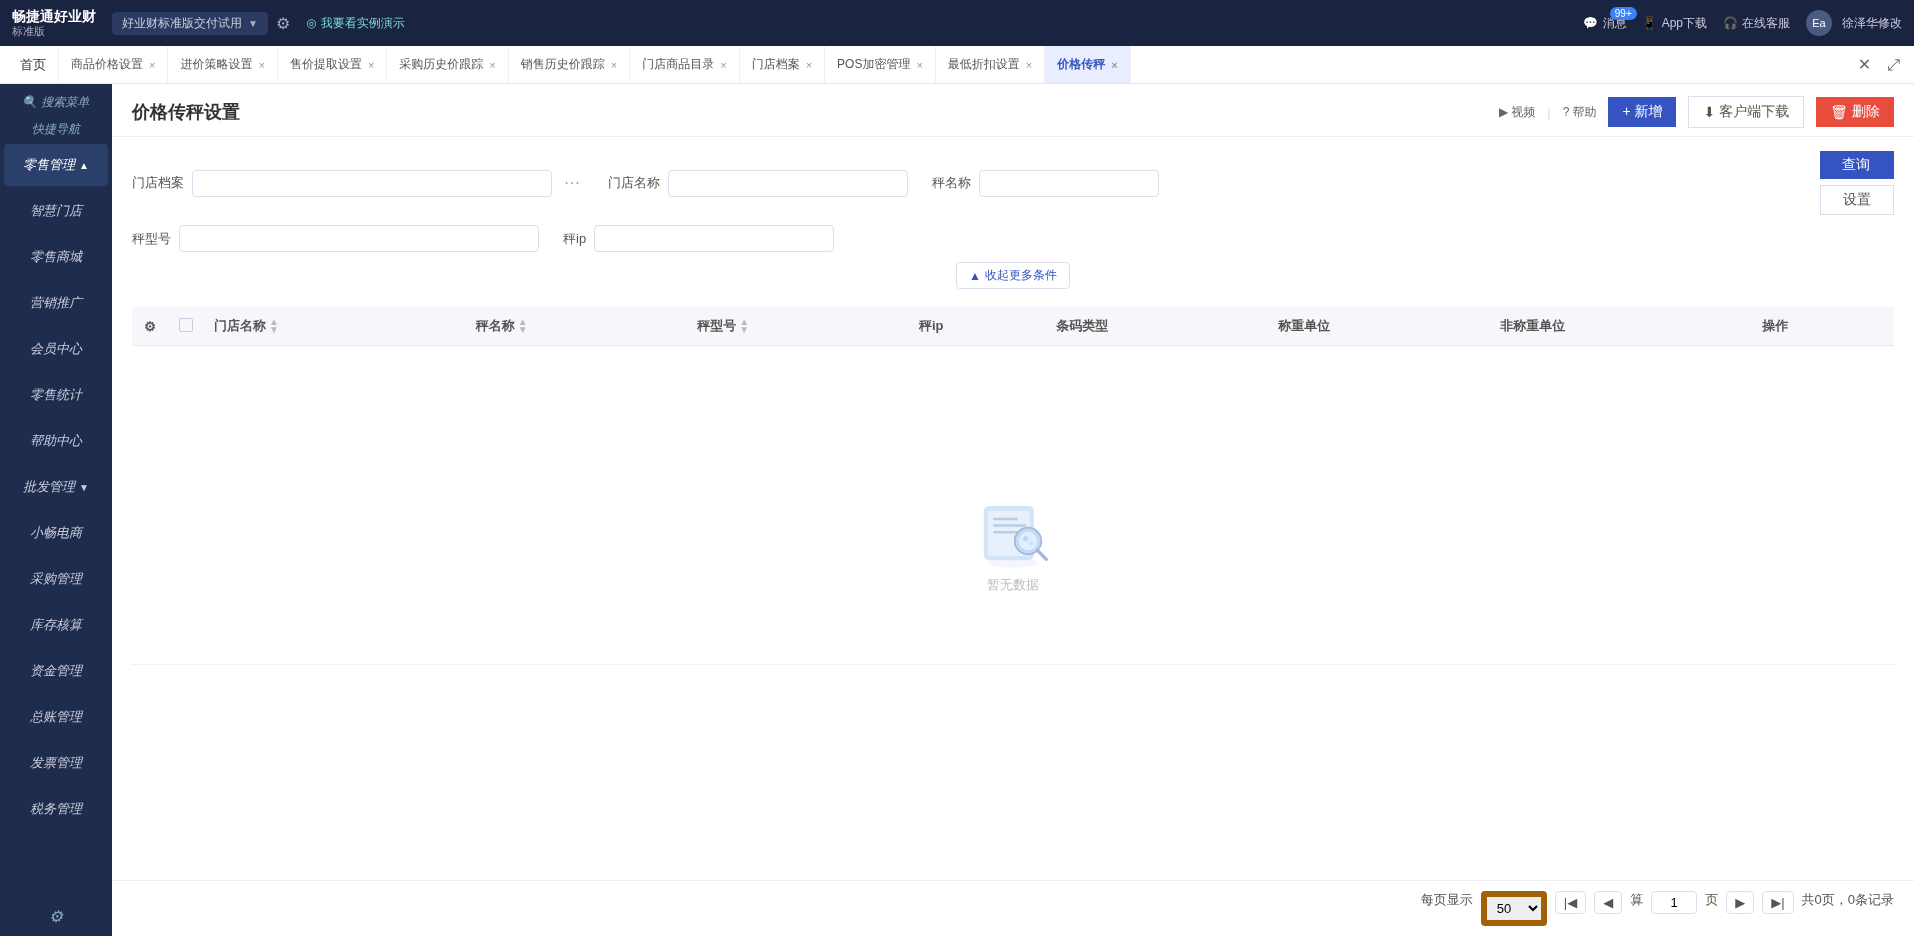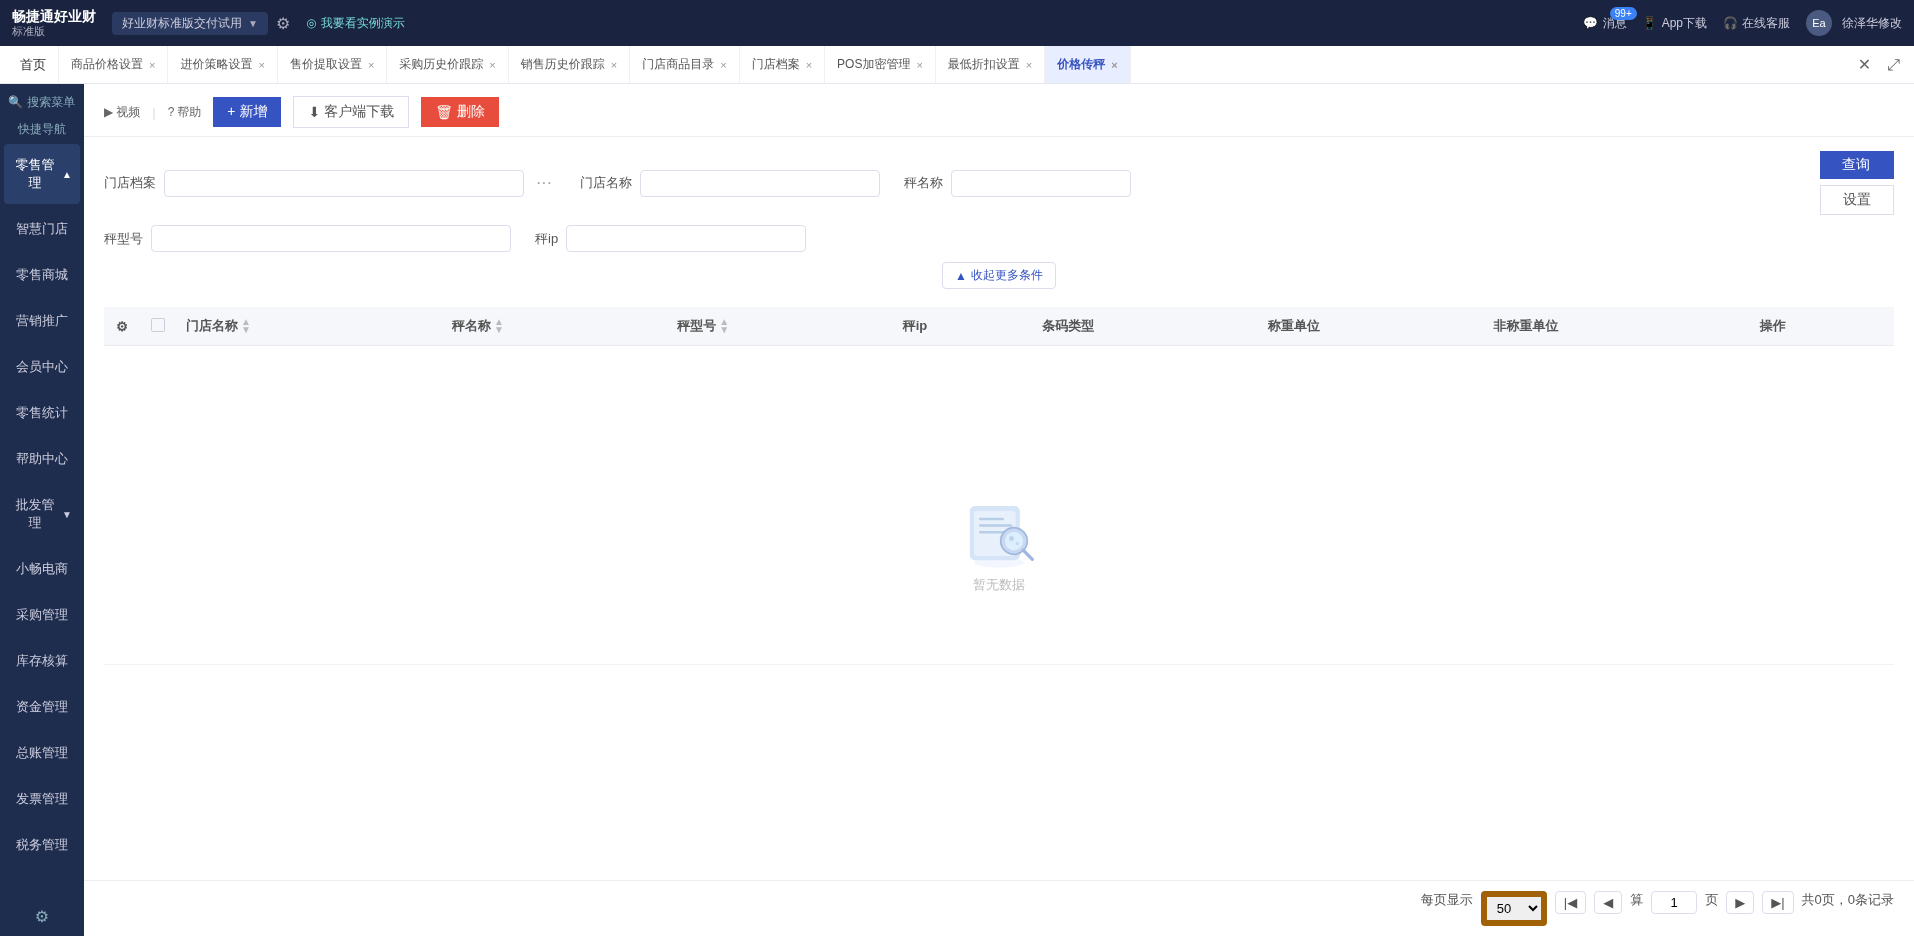--- a/index.html
+++ b/index.html
@@ -27,21 +27,21 @@
     .tab-item:first-child { font-size: 13px; color: #333; font-weight: normal; }
     .tab-item.active { background: #e8eeff; color: #3554c1; font-weight: bold; }
     .tab-item .close-icon { font-size: 11px; color: #999; margin-left: 2px; }
     .tab-bar-end { display: flex; align-items: center; margin-left: auto; gap: 4px; }
     .tab-bar-end-btn { font-size: 16px; color: #666; cursor: pointer; padding: 2px 6px; }
 
     
     .main-layout { display: flex; flex: 1; overflow: hidden; }
 
     
-    .sidebar { width: 84px; background: #1e2d4e; color: #fff; display: flex; flex-direction: column; flex-shrink: 0; overflow-y: auto; }
+    .sidebar { width: 112px; background: #1e2d4e; color: #fff; display: flex; flex-direction: column; flex-shrink: 0; overflow-y: auto; font-style: italic; }
     .sidebar-search { padding: 10px 8px 6px; font-size: 12px; color: #8ab; text-align: center; cursor: pointer; }
     .sidebar-nav { padding: 4px 8px; font-size: 12px; color: #8ab; text-align: center; cursor: pointer; }
     .sidebar-item { padding: 12px 8px; font-size: 13px; color: #ccd; text-align: center; cursor: pointer; border-radius: 4px; margin: 2px 4px; }
     .sidebar-item.active { color: #fff; background: #2a3f6a; }
     .sidebar-item.has-arrow { display: flex; align-items: center; justify-content: center; gap: 4px; }
     .sidebar-arrow { font-size: 10px; }
     .sidebar-bottom { margin-top: auto; padding: 10px; text-align: center; }
     .sidebar-gear { color: #8ab; font-size: 16px; cursor: pointer; }
 
     
@@ -245,20 +245,21 @@
       <span>税务管理</span>
     </div>
     <div class="sidebar-bottom">
       <span class="sidebar-gear">⚙</span>
     </div>
   </div>
 
   <div class="content">
 
     <div class="page-header">
+      <span class="page-title">价格传秤设置</span>
       <div class="page-actions">
         <div class="page-action-link">
           <span>▶</span>
           <span>视频</span>
         </div>
         <span class="separator">|</span>
         <div class="page-action-link">
           <span>?</span>
           <span>帮助</span>
         </div>

